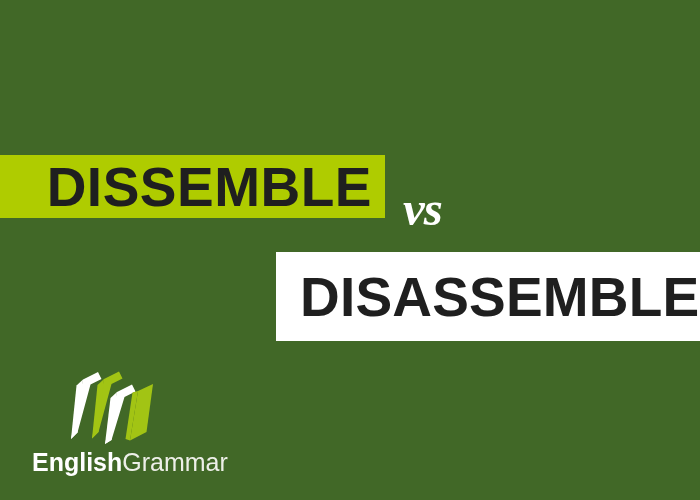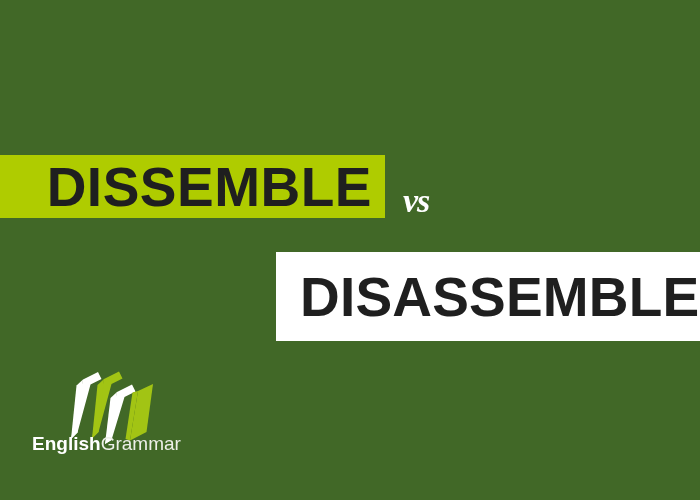--- a/index.html
+++ b/index.html
@@ -61,21 +61,21 @@
     line-height: 1;
     white-space: nowrap;
   }
 
   
   .vs {
     position: absolute;
     left: 403px;
     top: 182px;
     font-family: "Liberation Serif", serif;
-    font-size: 34px;
+    font-size: 49px;
     font-weight: 700;
     font-style: italic;
     color: #FFFFFF;
     line-height: 1.1;
     letter-spacing: -1px;
   }
 
   
   .logo {
     position: absolute;
@@ -87,22 +87,22 @@
   .logo-mark {
     position: absolute;
     left: 28px;
     top: 0;
     width: 96px;
     height: 74px;
   }
   .logo-text {
     position: absolute;
     left: 0;
-    top: 64px;
-    font-size: 19px;
+    top: 80px;
+    font-size: 25px;
     line-height: 1;
     white-space: nowrap;
   }
   .logo-text .strong {
     font-weight: 700;
     color: #FFFFFF;
   }
   .logo-text .light {
     font-weight: 400;
     color: #EDEFE8;

